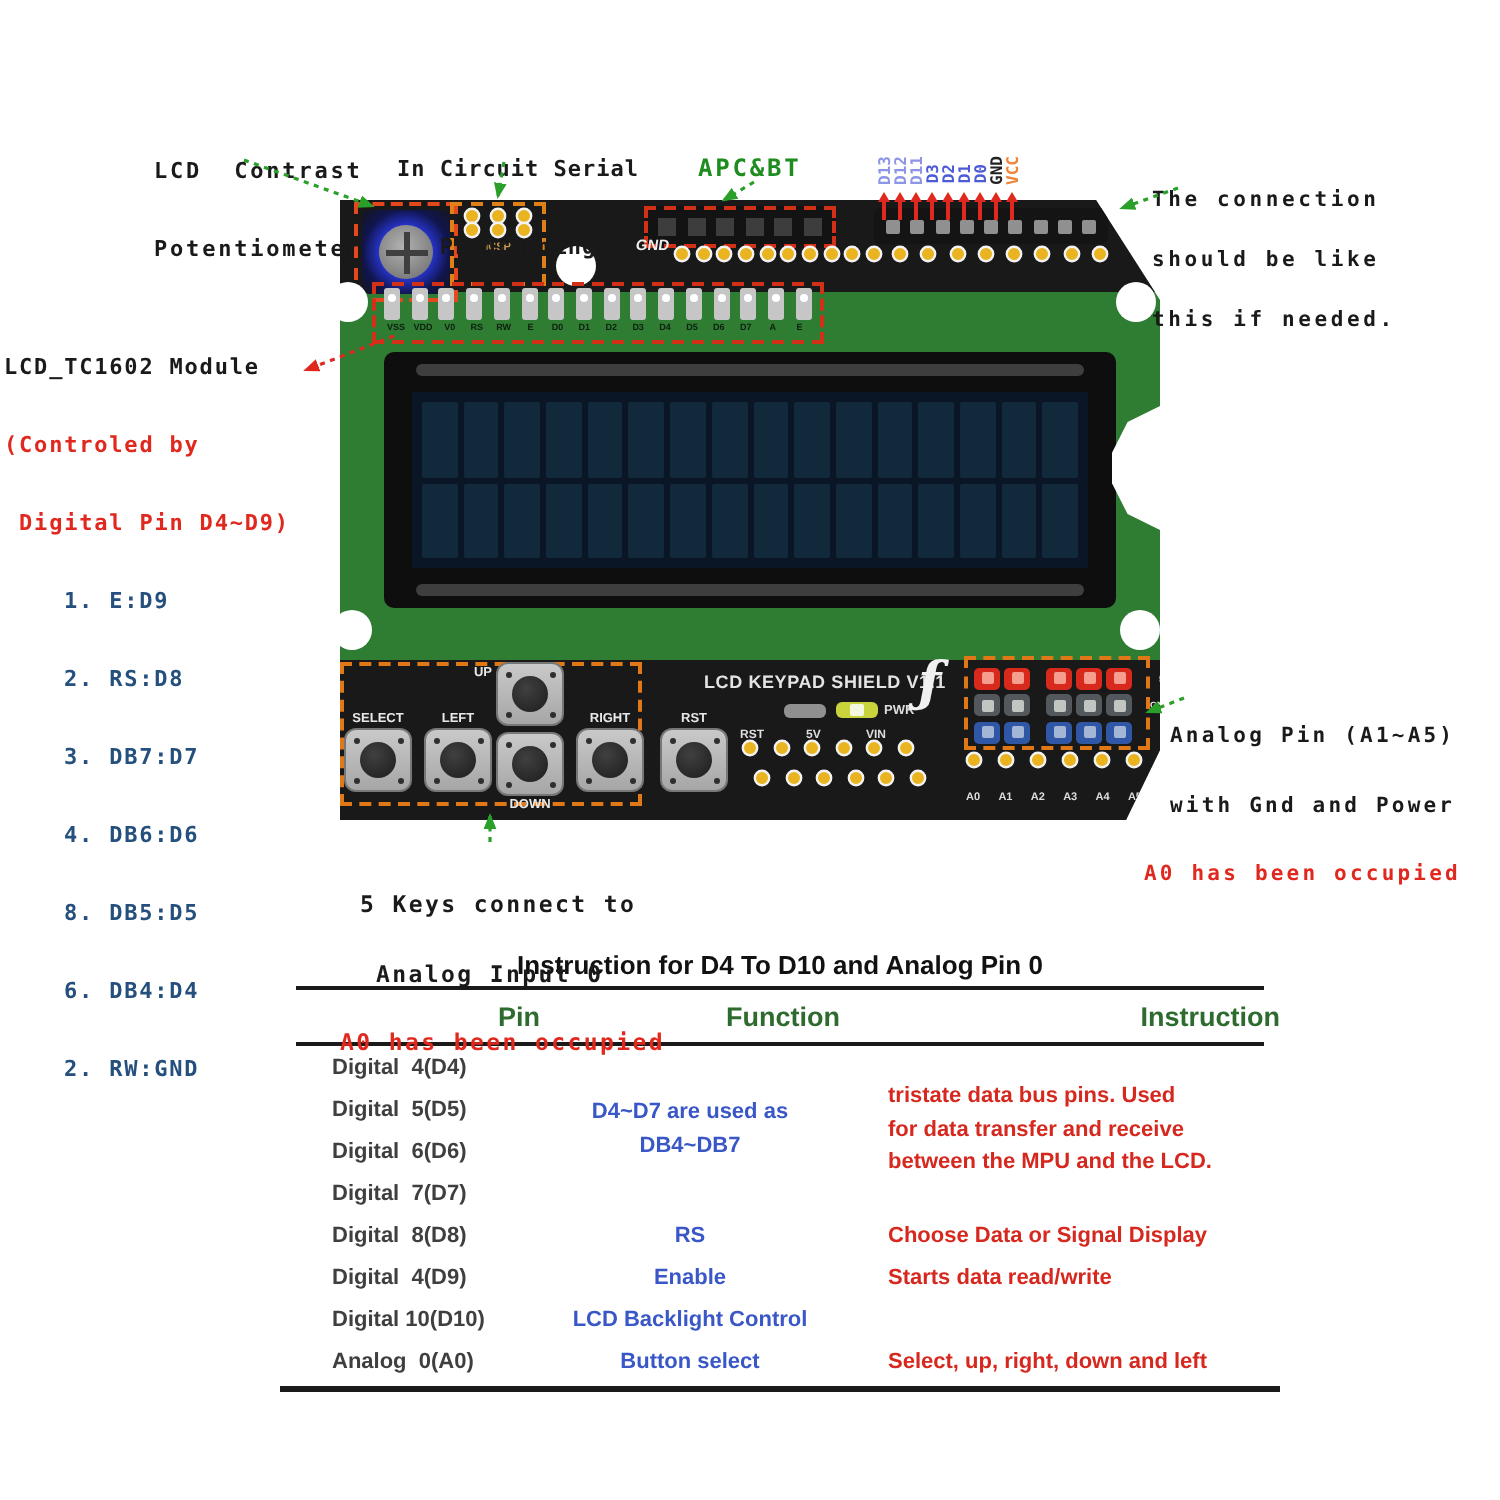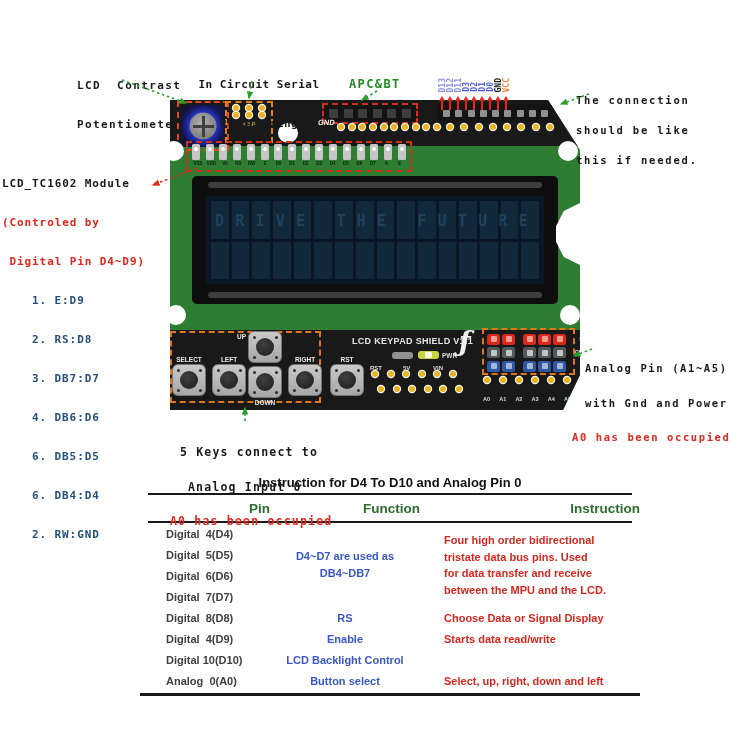--- a/index.html
+++ b/index.html
@@ -188,21 +188,21 @@
 </div>
 
 <div class="ann" id="ann-module">
   <div class="m-title">LCD_TC1602 Module</div>
   <div class="m-red">(Controled by</div>
   <div class="m-red"> Digital Pin D4~D9)</div>
   <div class="m-item">1. E:D9</div>
   <div class="m-item">2. RS:D8</div>
   <div class="m-item">3. DB7:D7</div>
   <div class="m-item">4. DB6:D6</div>
-  <div class="m-item">6. DB5:D5</div>
+  <div class="m-item">8. DB5:D5</div>
   <div class="m-item">6. DB4:D4</div>
   <div class="m-item">2. RW:GND</div>
 </div>
 
 <div class="ann" id="ann-keys">
   <div class="k1">5 Keys connect to</div>
   <div class="k2">Analog Input 0</div>
   <div class="k3">A0 has been occupied</div>
 </div>
 
@@ -391,21 +391,20 @@
           <i></i>
           <i></i>
           <i></i>
           <i></i>
           <i></i>
           <i></i>
           <i></i>
           <i></i>
           <i></i>
         </div>
-      <div class="lcd-text">DRIVE THE FUTURE</div>
     </div>
   </div>
   <i class="notch"></i>
 
   <div class="keys-box"></div>
   <div class="btn b-select">
       <u></u>
     </div>
   <div class="btn b-left">
       <u></u>
@@ -526,21 +525,20 @@
     <b class="pc r_4">Digital  7(D7)</b>
     <b class="pc r_5">Digital  8(D8)</b>
     <b class="pc r_6">Digital  4(D9)</b>
     <b class="pc r_7">Digital 10(D10)</b>
     <b class="pc r_8">Analog  0(A0)</b>
     <div class="fmerge">
       <div>D4~D7 are used as</div>
       <div>DB4~DB7</div>
     </div>
     <div class="imerge">
-      <div>Four high order bidirectional</div>
       <div>tristate data bus pins. Used</div>
       <div>for data transfer and receive</div>
       <div>between the MPU and the LCD.</div>
     </div>
     <b class="fc r_5">RS</b>
     <b class="fc r_6">Enable</b>
     <b class="fc r_7">LCD Backlight Control</b>
     <b class="fc r_8">Button select</b>
     <b class="ic r_6">Starts data read/write</b>
     <b class="ic r_5">Choose Data or Signal Display</b>

